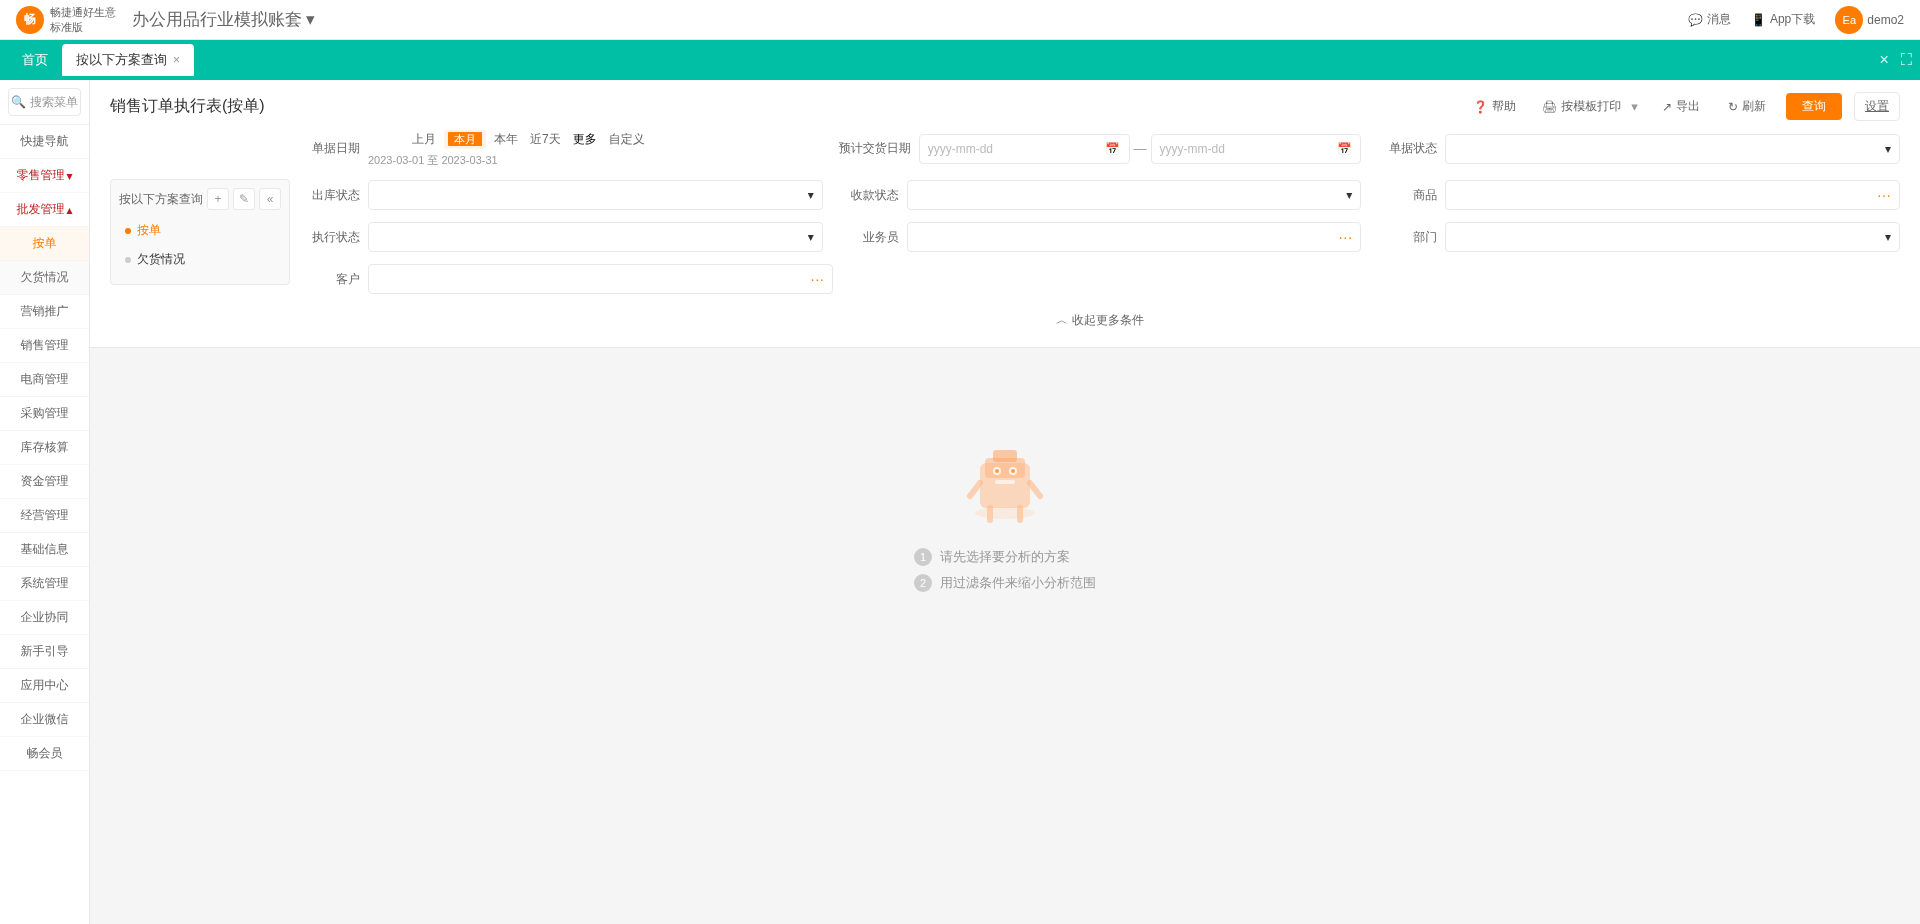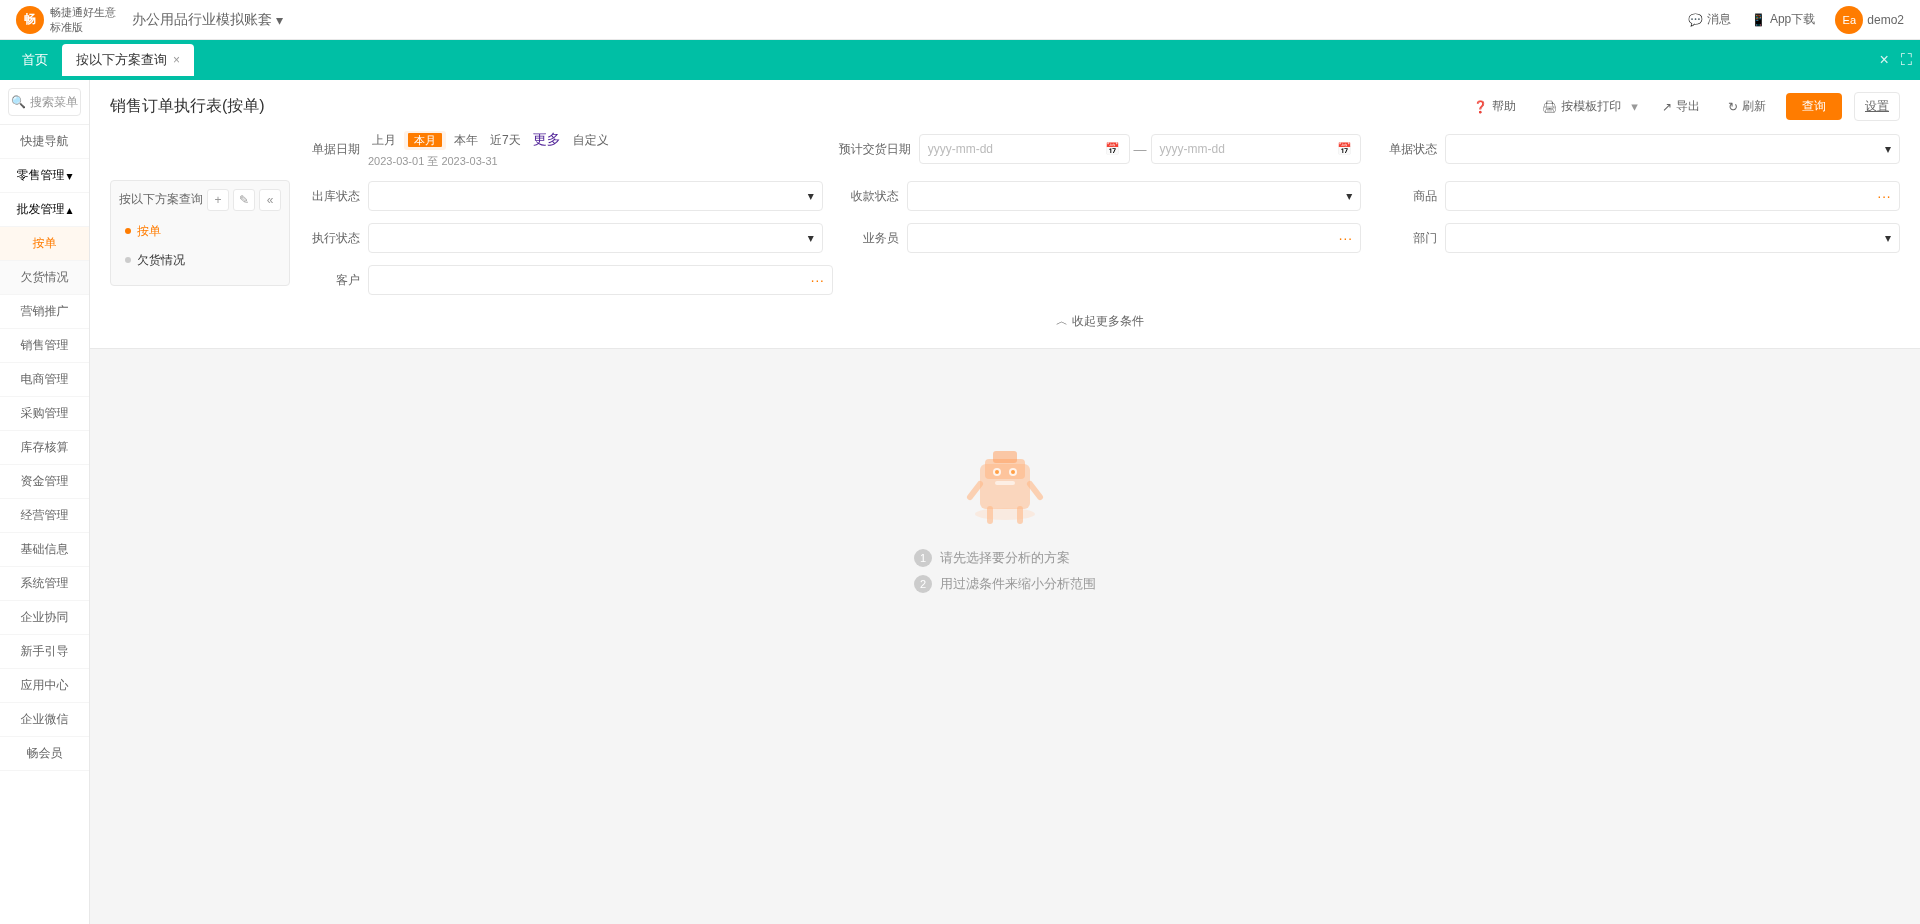--- a/index.html
+++ b/index.html
@@ -41,21 +41,21 @@
     .logo-text {
       font-size: 11px;
       color: #666;
       line-height: 1.3;
     }
     .header-dropdown {
       display: flex;
       align-items: center;
       gap: 4px;
       color: #666;
-      font-size: 14px;
+      font-size: 17px;
       cursor: pointer;
       padding: 0 8px;
     }
     .top-header-right {
       display: flex;
       align-items: center;
       gap: 20px;
     }
     .header-action {
       display: flex;
@@ -161,21 +161,21 @@
       text-align: center;
       cursor: pointer;
       color: #666;
       font-size: 12px;
       border-bottom: 1px solid #f5f5f5;
     }
     .sidebar-group-header {
       padding: 8px 8px;
       text-align: center;
       cursor: pointer;
-      color: #000000;
+      color: #b91c1c;
       font-size: 12px;
       display: flex;
       align-items: center;
       justify-content: center;
       gap: 2px;
       border-bottom: 1px solid #f5f5f5;
     }
     .sidebar-sub-item {
       padding: 8px 8px;
       text-align: center;
@@ -383,22 +383,22 @@
     .date-shortcut.active {
       color: #ff7c00;
       background: #fff2e8;
       border-radius: 3px;
     }
     .date-range-sub {
       font-size: 11px;
       color: #999;
     }
     .more-btn {
-      color: #4c1d95;
-      font-size: 14px;
+      color: #000000;
+      font-size: 12px;
       cursor: pointer;
     }
     .collapse-btn {
       display: flex;
       align-items: center;
       justify-content: center;
       padding: 6px 0;
       color: #666;
       font-size: 12px;
       cursor: pointer;
@@ -659,21 +659,21 @@
                 <span>欠货情况</span>
               </div>
             </div>
 
             <div class="filter-right">
 
               <div class="filter-row">
                 <div class="filter-item">
                   <span class="filter-label">单据日期</span>
                   <div style="flex:1; display:flex; flex-direction:column; gap:3px;">
-                    <div style="display:flex; align-items:center; gap:4px;">
+                    <div style="display:flex; align-items:center; gap:4px;margin-left:40px;">
                       <span class="date-shortcut">上月</span>
                       <span class="date-shortcut active">
                         <span class="tag-active">本月</span>
                       </span>
                       <span class="date-shortcut">本年</span>
                       <span class="date-shortcut">近7天</span>
                       <span class="date-shortcut more-btn">更多</span>
                       <span class="date-shortcut">自定义</span>
                     </div>
                     <div class="date-range-sub">2023-03-01 至 2023-03-31</div>

